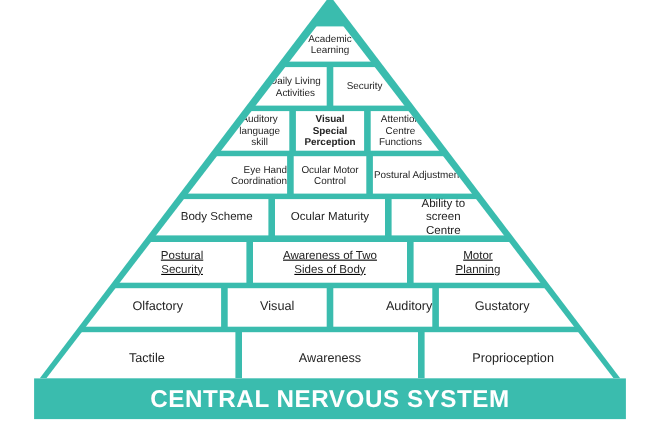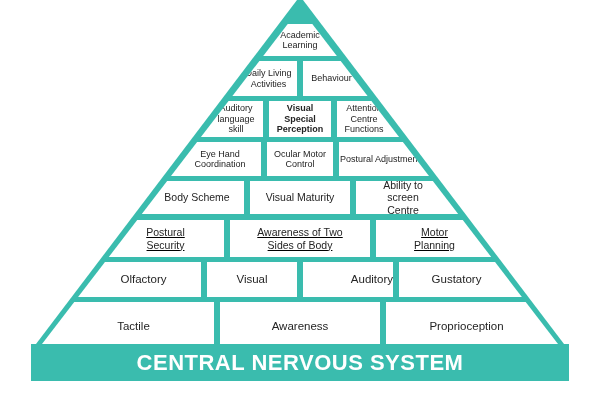--- a/index.html
+++ b/index.html
@@ -29,21 +29,21 @@
   .r4{top:142px;height:34px;font-size:9px;}
   .r5{top:181px;height:33px;font-size:10.5px;}
   .r6{top:220px;height:37px;font-size:10.5px;text-decoration:underline;}
   .r7{top:262px;height:35px;font-size:11.5px;}
   .r8{top:302px;height:50px;font-size:11.5px;}
 
   .r1 .b0{width:84px;} .r1 .lbl{max-width:62px;}
   .r2 .b0{width:70px;padding-left:13px;} .r2 .b1{width:70px;padding-right:13px;}
   .r3 .b0{width:67px;padding-left:13px;} .r3 .b1{width:62px;font-weight:bold;} .r3 .b2{width:67px;padding-right:13px;}
   .r3 .b1 .lbl{max-width:48px;}
-  .r4 .b0{width:95px;padding-left:13px;} .r4 .b1{width:66px;} .r4 .b2{width:95px;padding-right:13px;}
+  .r4 .b0{width:95px;padding-left:13px;text-align:right;} .r4 .b1{width:66px;} .r4 .b2{width:95px;padding-right:13px;}
   .r5 .b0{width:107px;padding-left:13px;} .r5 .b1{width:100px;} .r5 .b2{width:107px;padding-right:13px;}
   .r5 .b2 .lbl{max-width:62px;}
   .r6 .b0{width:130px;padding-left:13px;} .r6 .b1{width:140px;} .r6 .b2{width:130px;padding-right:13px;}
   .r6 .b0 .lbl,.r6 .b2 .lbl{max-width:58px;}
   .r6 .b1 .lbl{max-width:92px;}
   .r7 .b0{width:128px;padding-left:13px;} .r7 .b1{width:90px;} .r7 .b2{width:90px;justify-content:flex-end;} .r7 .b3{width:128px;padding-right:13px;}
   .r8 .b0{width:174px;padding-left:13px;} .r8 .b1{width:160px;} .r8 .b2{width:174px;padding-right:13px;}
 
   .cns-bar{
     position:absolute;left:31px;top:344px;width:538px;height:37px;background:#3ABCAE;
@@ -63,21 +63,21 @@
         <div class="pbox b0">
             <span class="lbl">Academic Learning</span>
           </div>
       </div>
 
       <div class="row r2">
         <div class="pbox b0">
             <span class="lbl">Daily Living Activities</span>
           </div>
         <div class="pbox b1">
-            <span class="lbl">Behaviour</span>
+            <span class="lbl">Security</span>
           </div>
       </div>
 
       <div class="row r3">
         <div class="pbox b0">
             <span class="lbl">Auditory language skill</span>
           </div>
         <div class="pbox b1">
             <span class="lbl">Visual Special Perception</span>
           </div>
@@ -96,21 +96,21 @@
         <div class="pbox b2">
             <span class="lbl">Postural Adjustment</span>
           </div>
       </div>
 
       <div class="row r5">
         <div class="pbox b0">
             <span class="lbl">Body Scheme</span>
           </div>
         <div class="pbox b1">
-            <span class="lbl">Visual Maturity</span>
+            <span class="lbl">Ocular Maturity</span>
           </div>
         <div class="pbox b2">
             <span class="lbl">Ability to screen Centre</span>
           </div>
       </div>
 
       <div class="row r6">
         <div class="pbox b0">
             <span class="lbl">Postural Security</span>
           </div>

